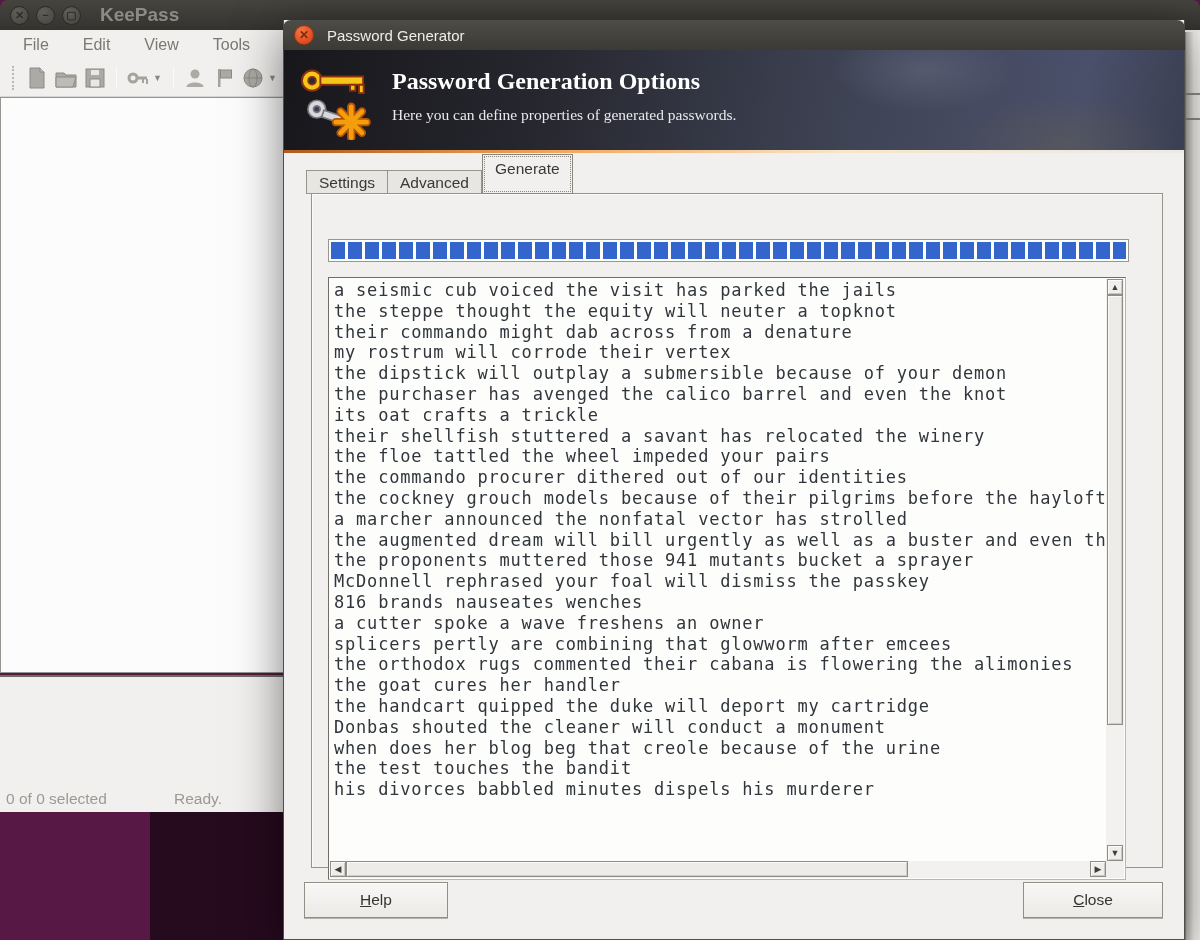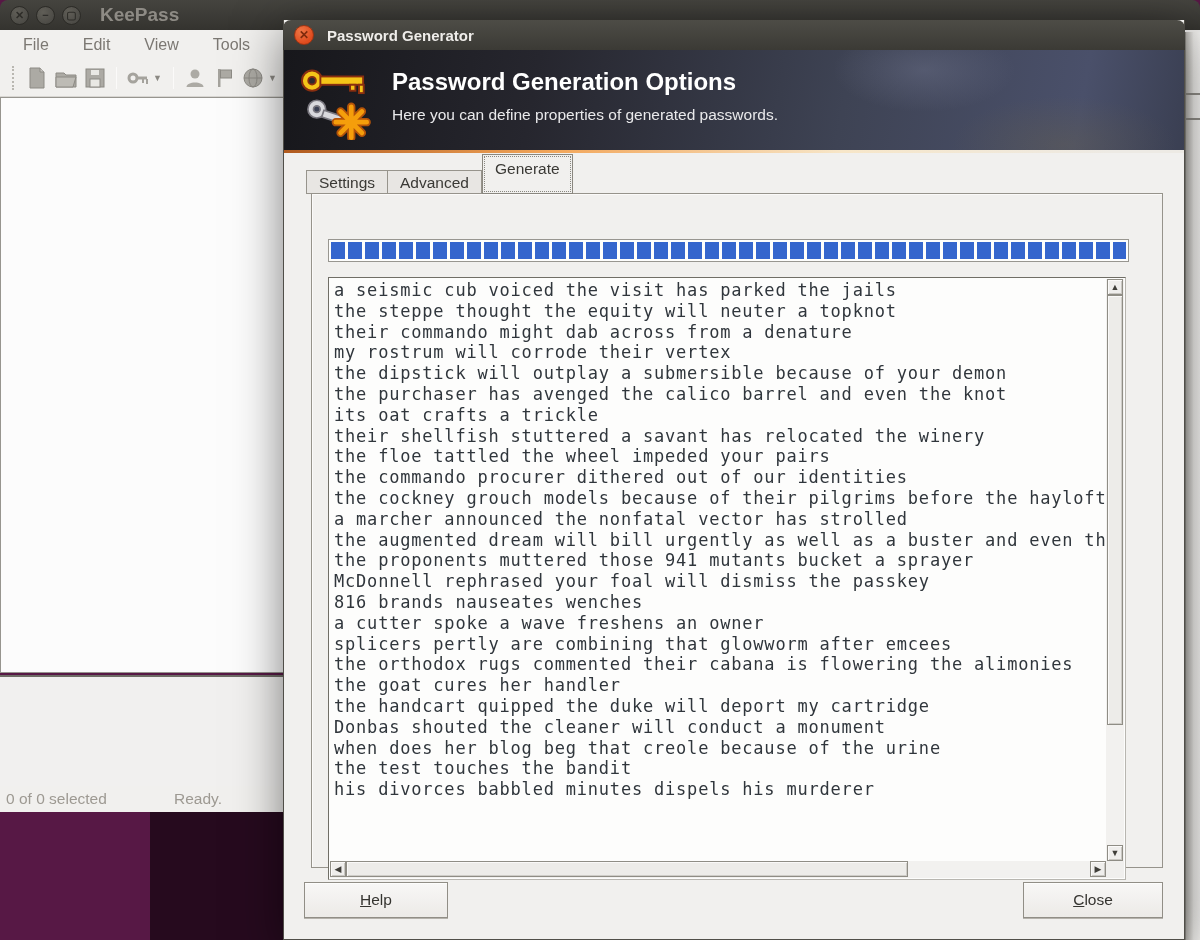--- a/index.html
+++ b/index.html
@@ -47,27 +47,27 @@
   
   .dlg { position:absolute; left:283px; top:20px; width:902px; height:920px;
     background:#F1F0EE; border:1px solid #504E48; border-top:none;
     box-shadow:0 12px 45px rgba(0,0,0,.5); }
   .dlg-titlebar { position:absolute; left:-1px; top:0; width:902px; height:30px;
     background:linear-gradient(#4D4C46,#3B3A35); border-radius:8px 8px 0 0;
     display:flex; align-items:center; }
   .dlg-close { width:20px; height:20px; margin-left:11px; border-radius:50%;
     background:radial-gradient(circle at 35% 30%, #F07746, #DF4B1E 70%); border:1px solid #9E3412;
     color:#7E2A0C; font-size:12px; font-weight:bold; text-align:center; line-height:18px; }
-  .dlg-title { color:#EFEDEA; font-weight:bold; font-size:15px; margin-left:13px; }
+  .dlg-title { color:#EFEDEA; font-weight:normal; font-size:15px; margin-left:13px; }
 
   .dlg-banner { position:absolute; left:0; top:30px; width:900px; height:100px;
     background:
       radial-gradient(130px 60px at 640px 20px, rgba(120,125,150,.35), transparent 70%),
       radial-gradient(160px 70px at 780px 95px, rgba(110,100,70,.30), transparent 70%),
-      linear-gradient(100deg,#17171B 0%,#26262E 28%,#3E4354 62%,#4A506A 88%,#3A3F52 100%); }
+      linear-gradient(100deg,#17171B 0%,#26262E 28%,#3E4354 62%,#4A506A 88%,#3A3F52 100%); font-family: Liberation Serif, serif; }
   .dlg-banner-line { position:absolute; left:0; bottom:-3px; width:900px; height:3px;
     background:linear-gradient(90deg,#B05A1E,#F2A65A 30%,#F7E6C8 62%,#EDEAE4 92%); }
   .banner-art { position:absolute; left:14px; top:14px; width:78px; height:76px; }
   .banner-title { position:absolute; left:108px; top:18px; color:#FFFFFF; font-weight:bold; font-size:24px; }
   .banner-sub { position:absolute; left:108px; top:56px; color:#E9E9EB; font-size:15.5px; }
 
   
   .tabs { position:absolute; left:22px; top:146px; display:flex; align-items:flex-end; height:28px; }
   .tab { font-size:15.5px; color:#3A3935; background:#E8E6E3; border:1px solid #97948C;
     padding:3px 12px 4px 12px; height:24px; }

